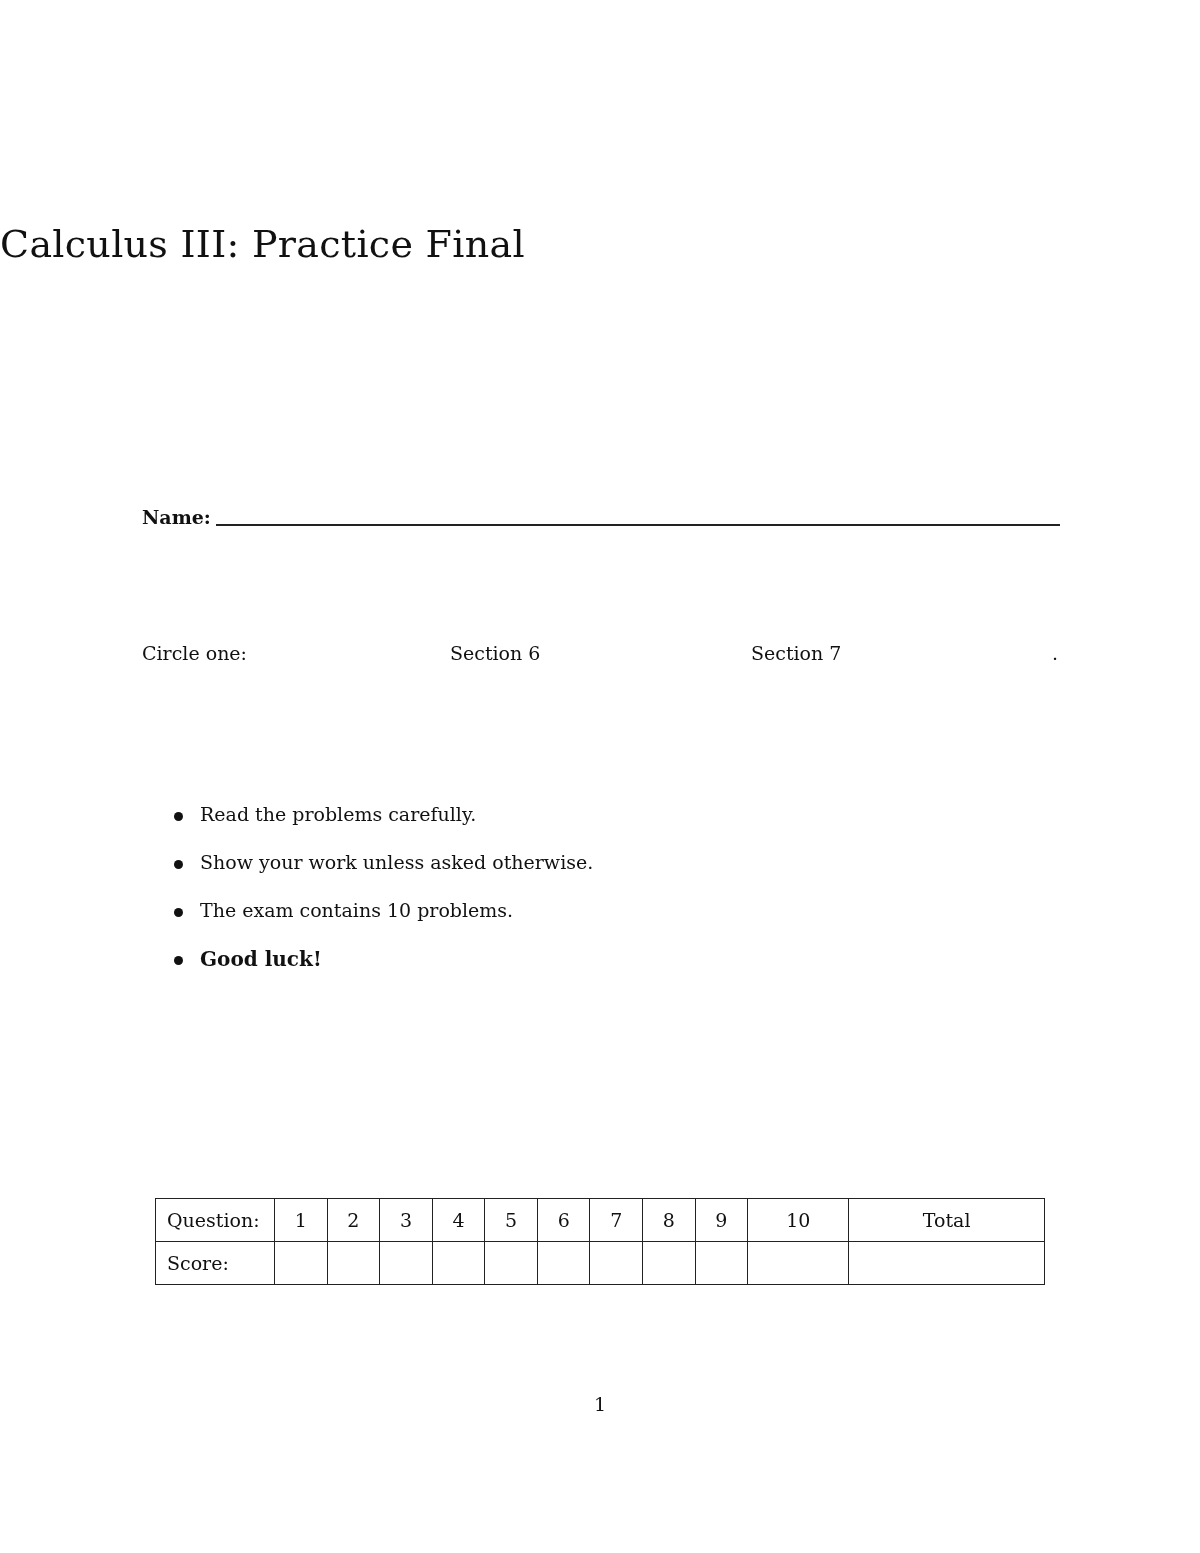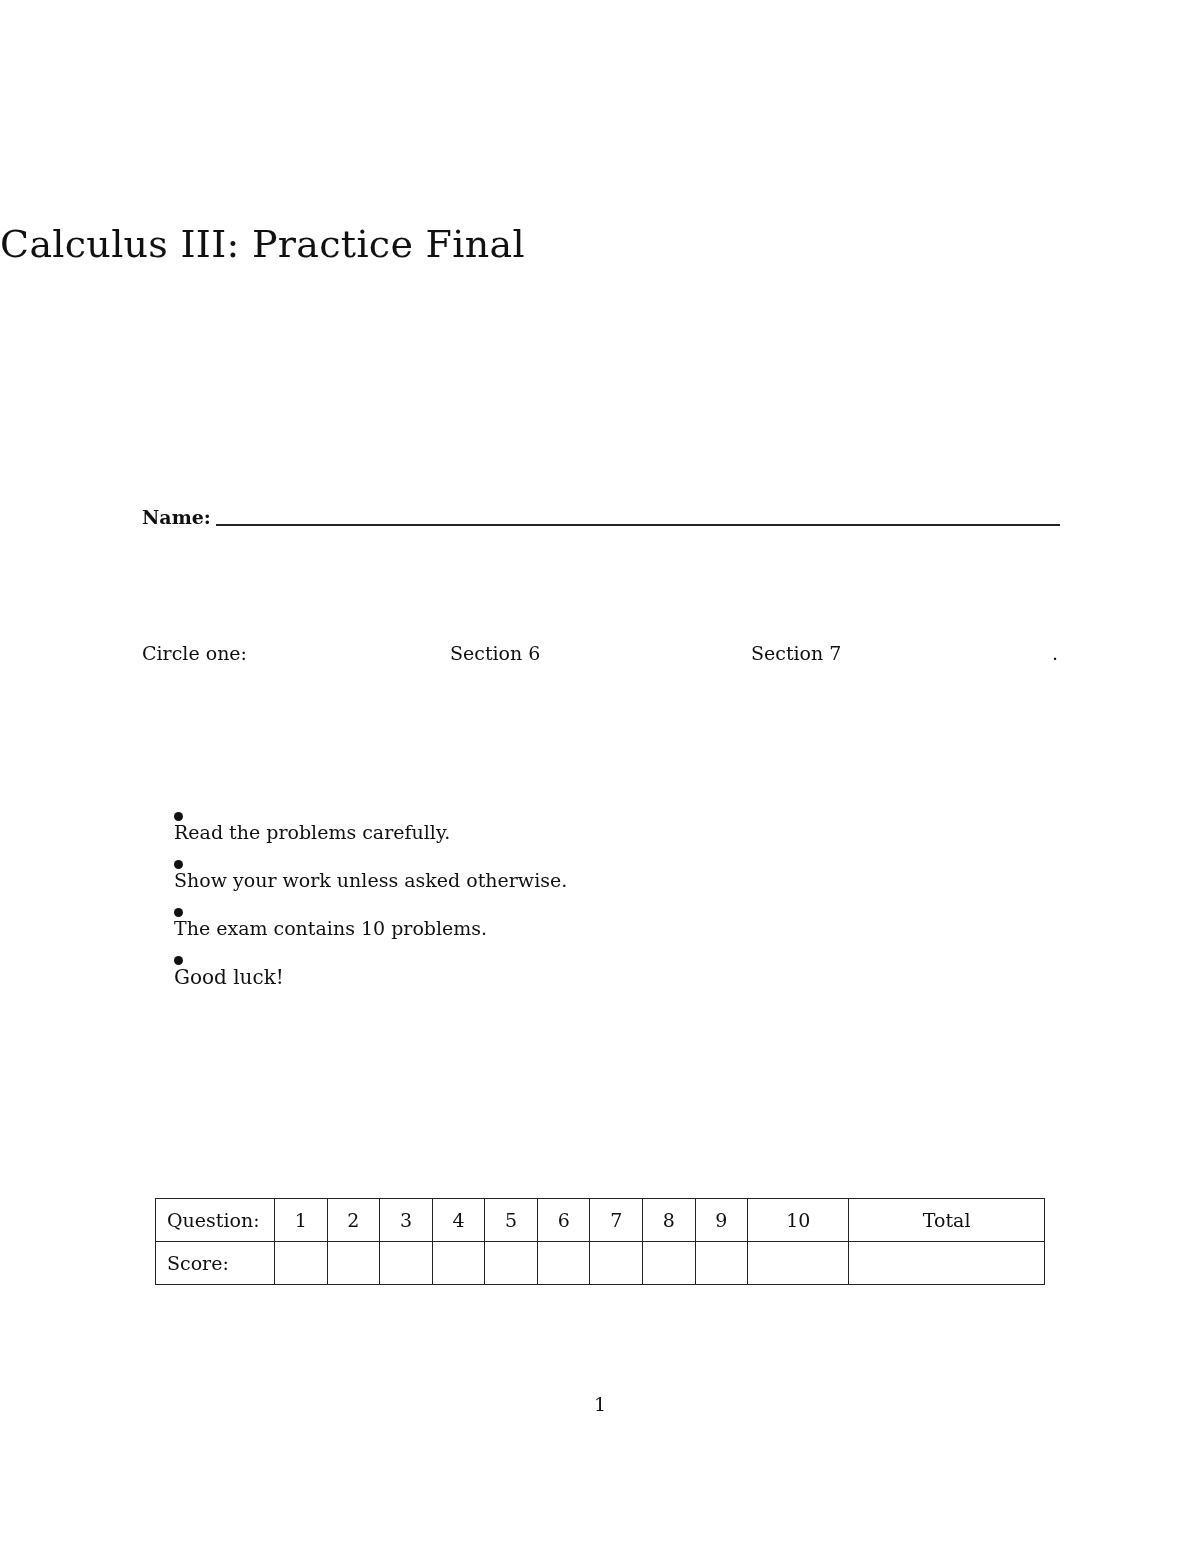--- a/index.html
+++ b/index.html
@@ -12,23 +12,23 @@
     position: absolute; left: 0; width: 1200px; top: 222px;
     font-size: 38px; font-family: "DejaVu Serif", serif;
     letter-spacing: 0.3px;
   }
   .name-row { position: absolute; left: 142px; top: 506px; width: 918px; height: 24px; font-weight: bold; }
   .name-label { position: absolute; left: 0; top: 0; font-size: 19px; }
   .name-line { position: absolute; left: 74px; right: 0; top: 18px; border-bottom: 2px solid #222; }
   .circle-row { position: absolute; top: 642px; left: 142px; width: 918px; height: 26px; font-size: 19px; }
   .circle-row span { position: absolute; top: 0; }
   .bullets { position: absolute; left: 174px; top: 803px; }
-  .bullet { height: 48px; font-size: 19px; display: flex; align-items: flex-start; flex-direction: column; }
+  .bullet { height: 48px; font-size: 19px; display: flex; align-items: flex-start; }
   .dot { width: 9px; height: 9px; border-radius: 50%; background: #111; margin-top: 9px; margin-right: 17px; flex: none; }
-  .bullet.bold { font-weight: normal; font-size: 20px; }
+  .bullet.bold { font-weight: bold; font-size: 20px; }
   table.grade {
     position: absolute; left: 155px; top: 1198px; width: 890px; border-collapse: collapse;
     font-size: 19px;
   }
   table.grade td { border: 1.5px solid #222; height: 42px; text-align: center; padding: 0; }
   table.grade td.label { text-align: left; padding-left: 11px; width: 107px; margin-top: 8px; }
   .page-num { position: absolute; left: 0; width: 1200px; top: 1393px; text-align: center; font-size: 19px; }
 </style>
 </head>
 <body>

